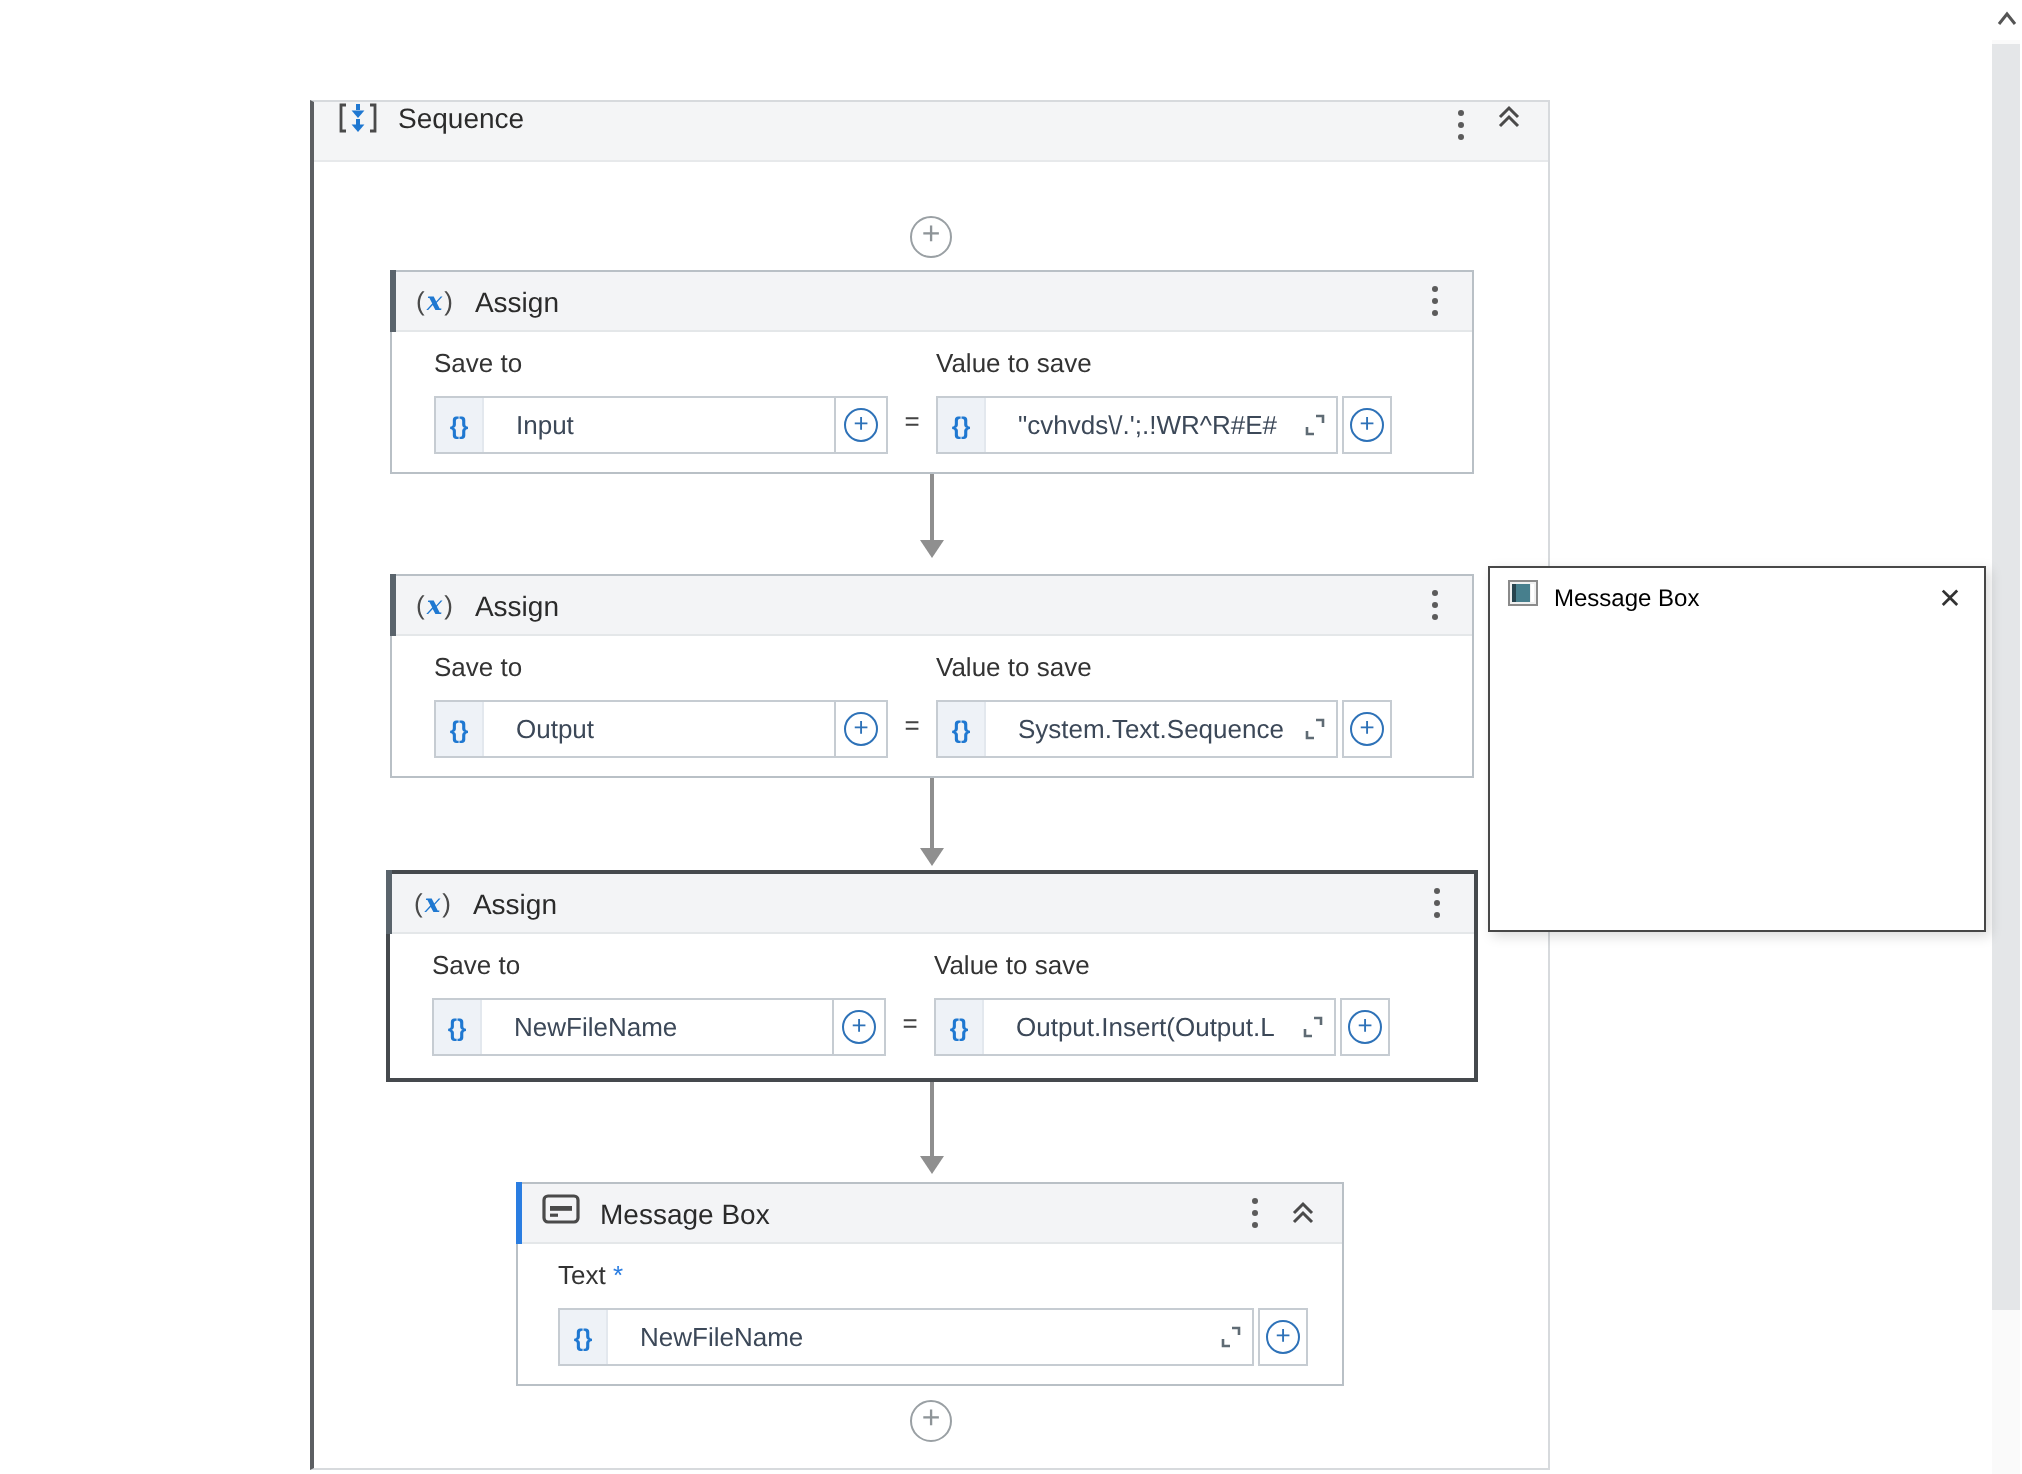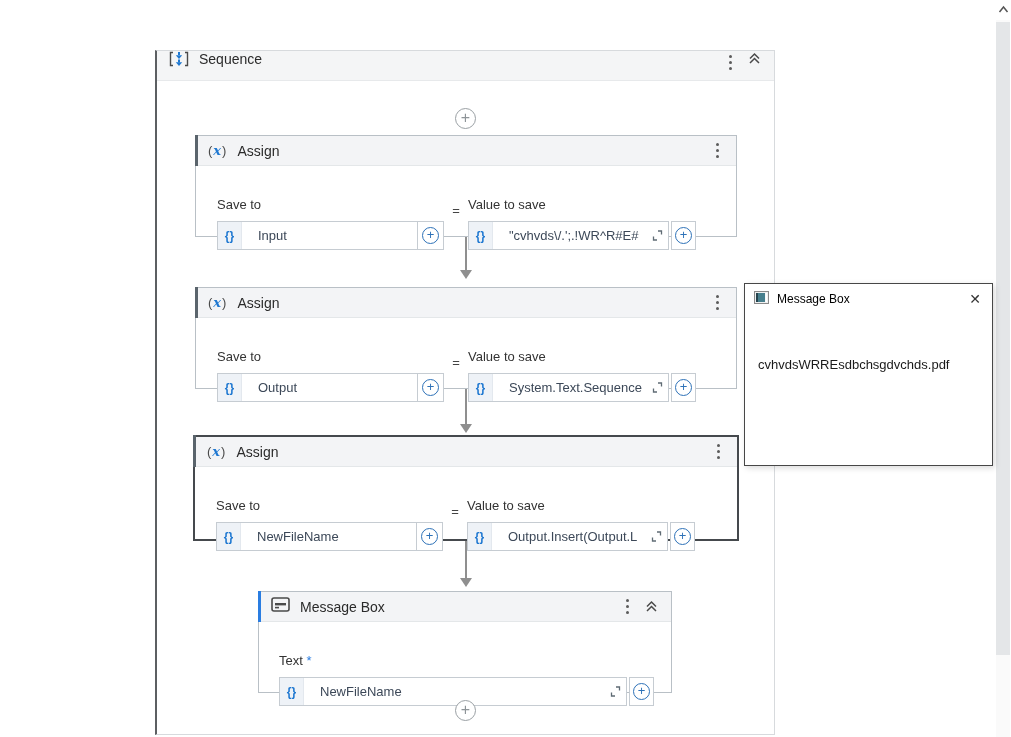--- a/index.html
+++ b/index.html
@@ -54,21 +54,21 @@
   .card-header::before {
     content: ""; position: absolute; left: -1px; top: -1px; width: 3px; height: 31px;
     background: var(--accent, #5a646c);
   }
   .card.selected .card-header::before { left: -2px; top: -2px; height: 32px; }
   .card-title { font-size: 14px; color: #2b2b2b; }
   .ax { color: #4a4a4a; font-size: 13px; letter-spacing: 1px; }
   .ax i { color: #1f78d1; font-style: italic; font-weight: 700; font-family: "DejaVu Serif", serif; }
 
   .card-body { position: relative; height: 71px; }
-  .fld-label { font-size: 13px; color: #333; margin-bottom: 9px; margin-top: 23px; }
+  .fld-label { font-size: 13px; color: #333; margin-bottom: 9px; }
   .req { color: #2a7de1; }
   .col { position: absolute; top: 8px; }
   .col-l { left: 21px; }
   .col-r { left: 272px; }
   .equals { position: absolute; left: 251px; top: 30px; width: 18px; height: 29px;
             line-height: 29px; text-align: center; font-size: 13px; color: #444; }
 
   .frow { display: flex; align-items: stretch; gap: 2px; }
   .field {
     display: flex; align-items: center; height: 29px; background: #fff;
@@ -367,23 +367,20 @@
         <svg width="15" height="13" viewBox="0 0 15 13">
           <rect x="0.5" y="0.5" width="14" height="12" fill="#f0f0f0" stroke="#8a8a8a"></rect>
           <rect x="2" y="2" width="9" height="9" fill="#477f8d"></rect>
           <rect x="2" y="2" width="2" height="9" fill="#27444e"></rect>
           <rect x="11.5" y="2" width="1.5" height="9" fill="#ffffff"></rect>
         </svg>
       </span>
       <span class="dlg-title">Message Box</span>
       <span class="dlg-close">✕</span>
     </div>
-    <div class="dlg-body">
-      <span class="dlg-msg">cvhvdsWRREsdbchsgdvchds.pdf</span>
-    </div>
   </div>
 
   <div class="sbar">
     <div class="sbar-up">
       <svg width="11" height="9" viewBox="0 0 11 9">
         <polyline points="1.5,7 5.5,2 9.5,7" fill="none" stroke="#555" stroke-width="1.5"></polyline>
       </svg>
     </div>
     <div class="sbar-track"></div>
     <div class="sbar-thumb"></div>

